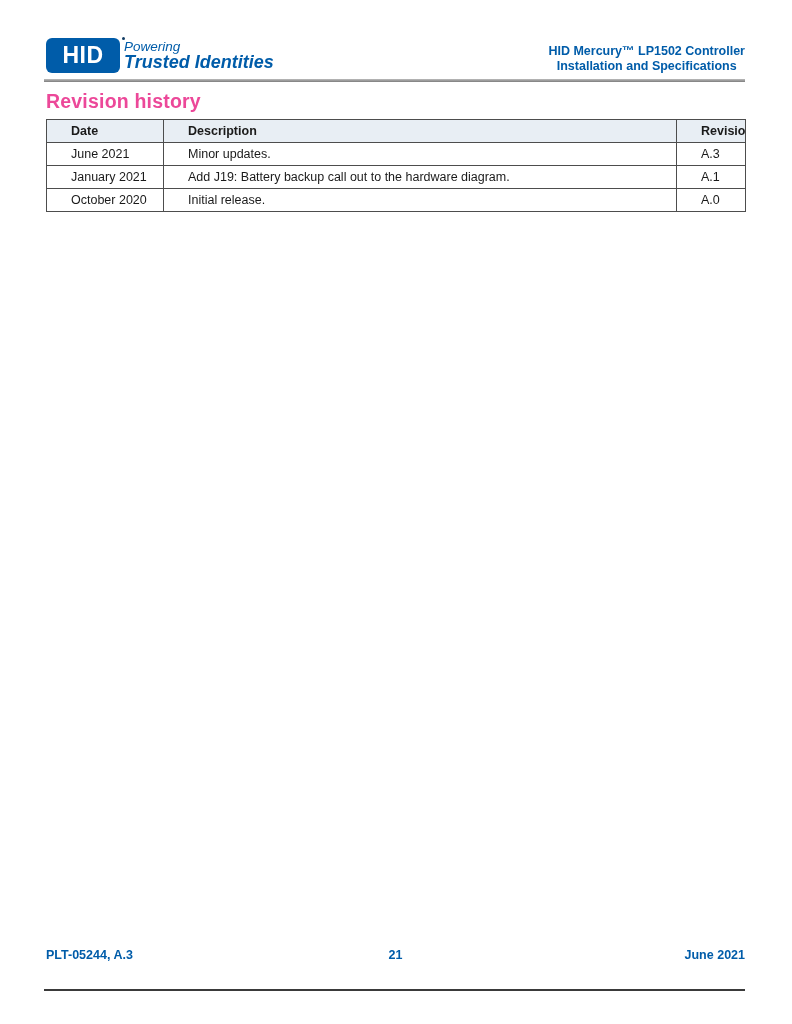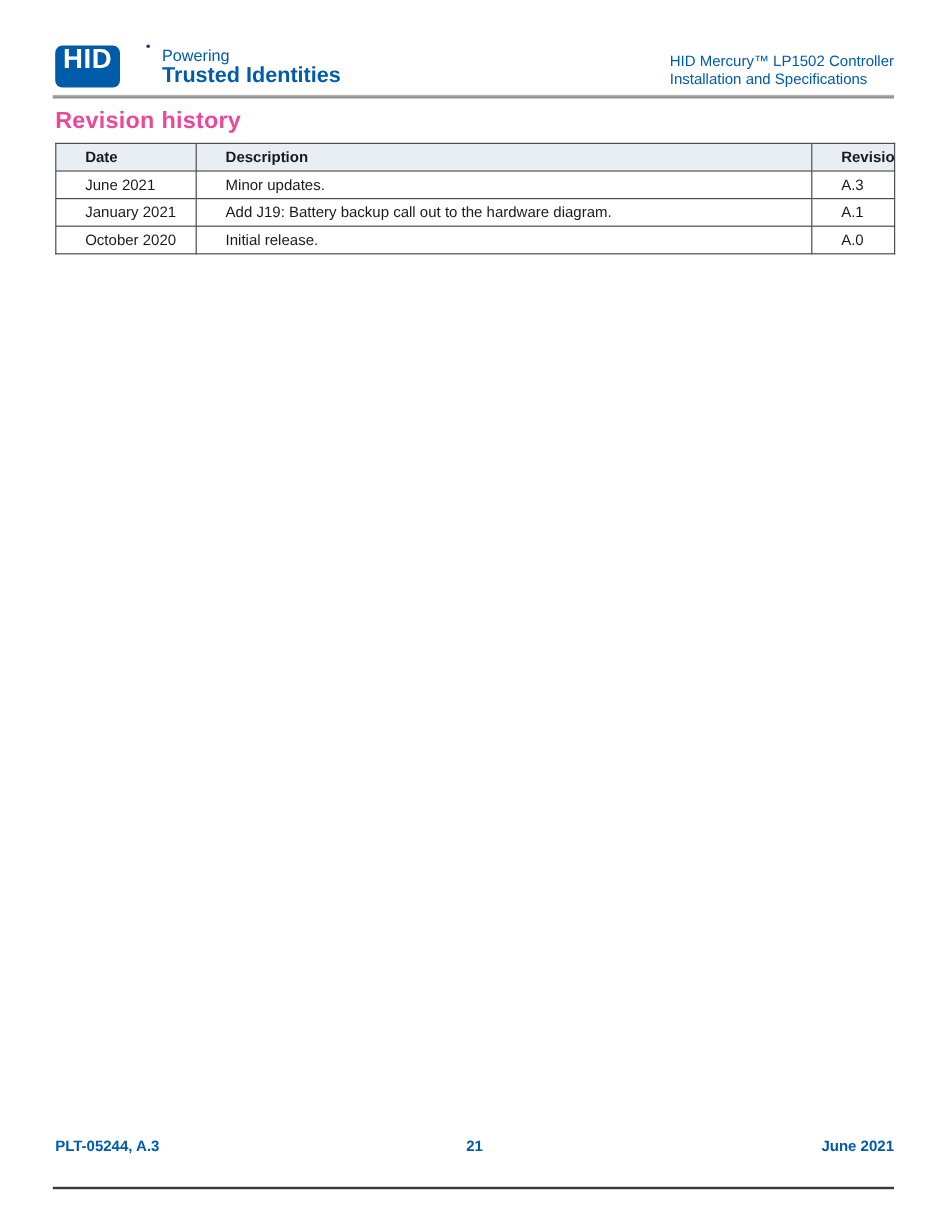--- a/index.html
+++ b/index.html
@@ -18,41 +18,41 @@
     font-family: "Liberation Sans", sans-serif;
     color: var(--text-dark);
     overflow: hidden;
   }
   .page { position: absolute; inset: 0; background: #fff; }
 
   
   .header { position: absolute; top: 0; left: 0; right: 0; height: 84px; }
   .logo-box {
     position: absolute; left: 46px; top: 38px;
-    width: 54px; height: 35px;
+    width: 74px; height: 35px;
     background: var(--brand-blue);
     border-radius: 6px;
-    display: flex; align-items: flex-start; justify-content: center;
+    display: flex; align-items: center; justify-content: center;
   }
   .logo-text {
     color: #ffffff; font-weight: 800; font-size: 23px;
     letter-spacing: 0.5px; line-height: 1;
     font-family: "Liberation Sans", sans-serif;
   }
   .logo-tm {
     position: absolute; left: 122px; top: 37px;
     width: 3px; height: 3px; border-radius: 50%;
     background: #123c63;
   }
-  .tagline { position: absolute; left: 135px; top: 39px; color: var(--brand-blue); }
+  .tagline { position: absolute; left: 124px; top: 39px; color: var(--brand-blue); font-style: italic; }
   .tagline-line1 { font-size: 13.5px; font-weight: 400; line-height: 15px; }
   .tagline-line2 { font-size: 18px; font-weight: 700; line-height: 17px; }
   .doc-title {
     position: absolute; right: 47px; top: 44px;
-    text-align: left; color: var(--brand-blue); font-weight: 400;
+    text-align: center; color: var(--brand-blue); font-weight: 700;
   }
   .doc-title-line { font-size: 12.5px; line-height: 15px; }
   .header-rule {
     position: absolute; left: 44px; right: 47px; top: 79px; height: 3px;
     background: linear-gradient(#bcbcbc, #7d7d7d);
   }
 
   
   .page-title {
     position: absolute; left: 46px; top: 90px;

